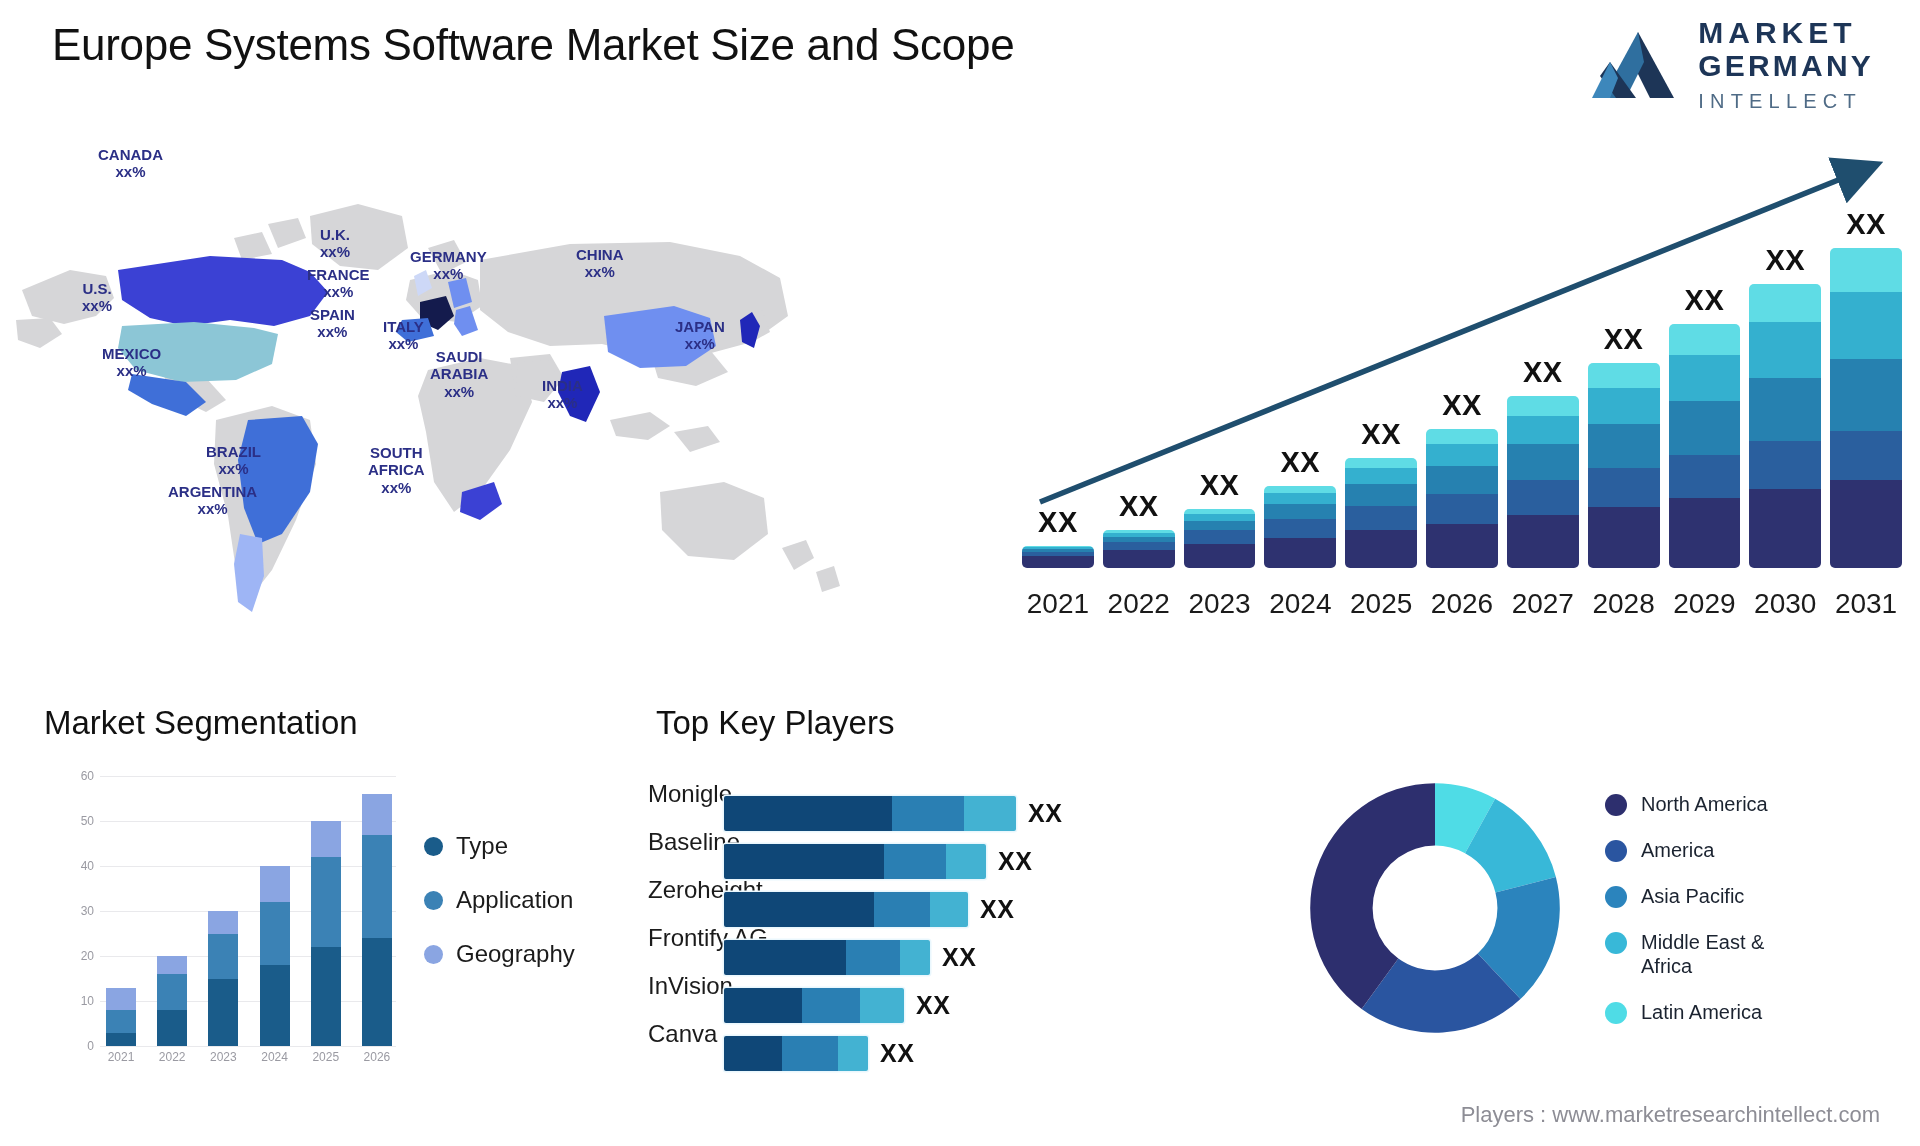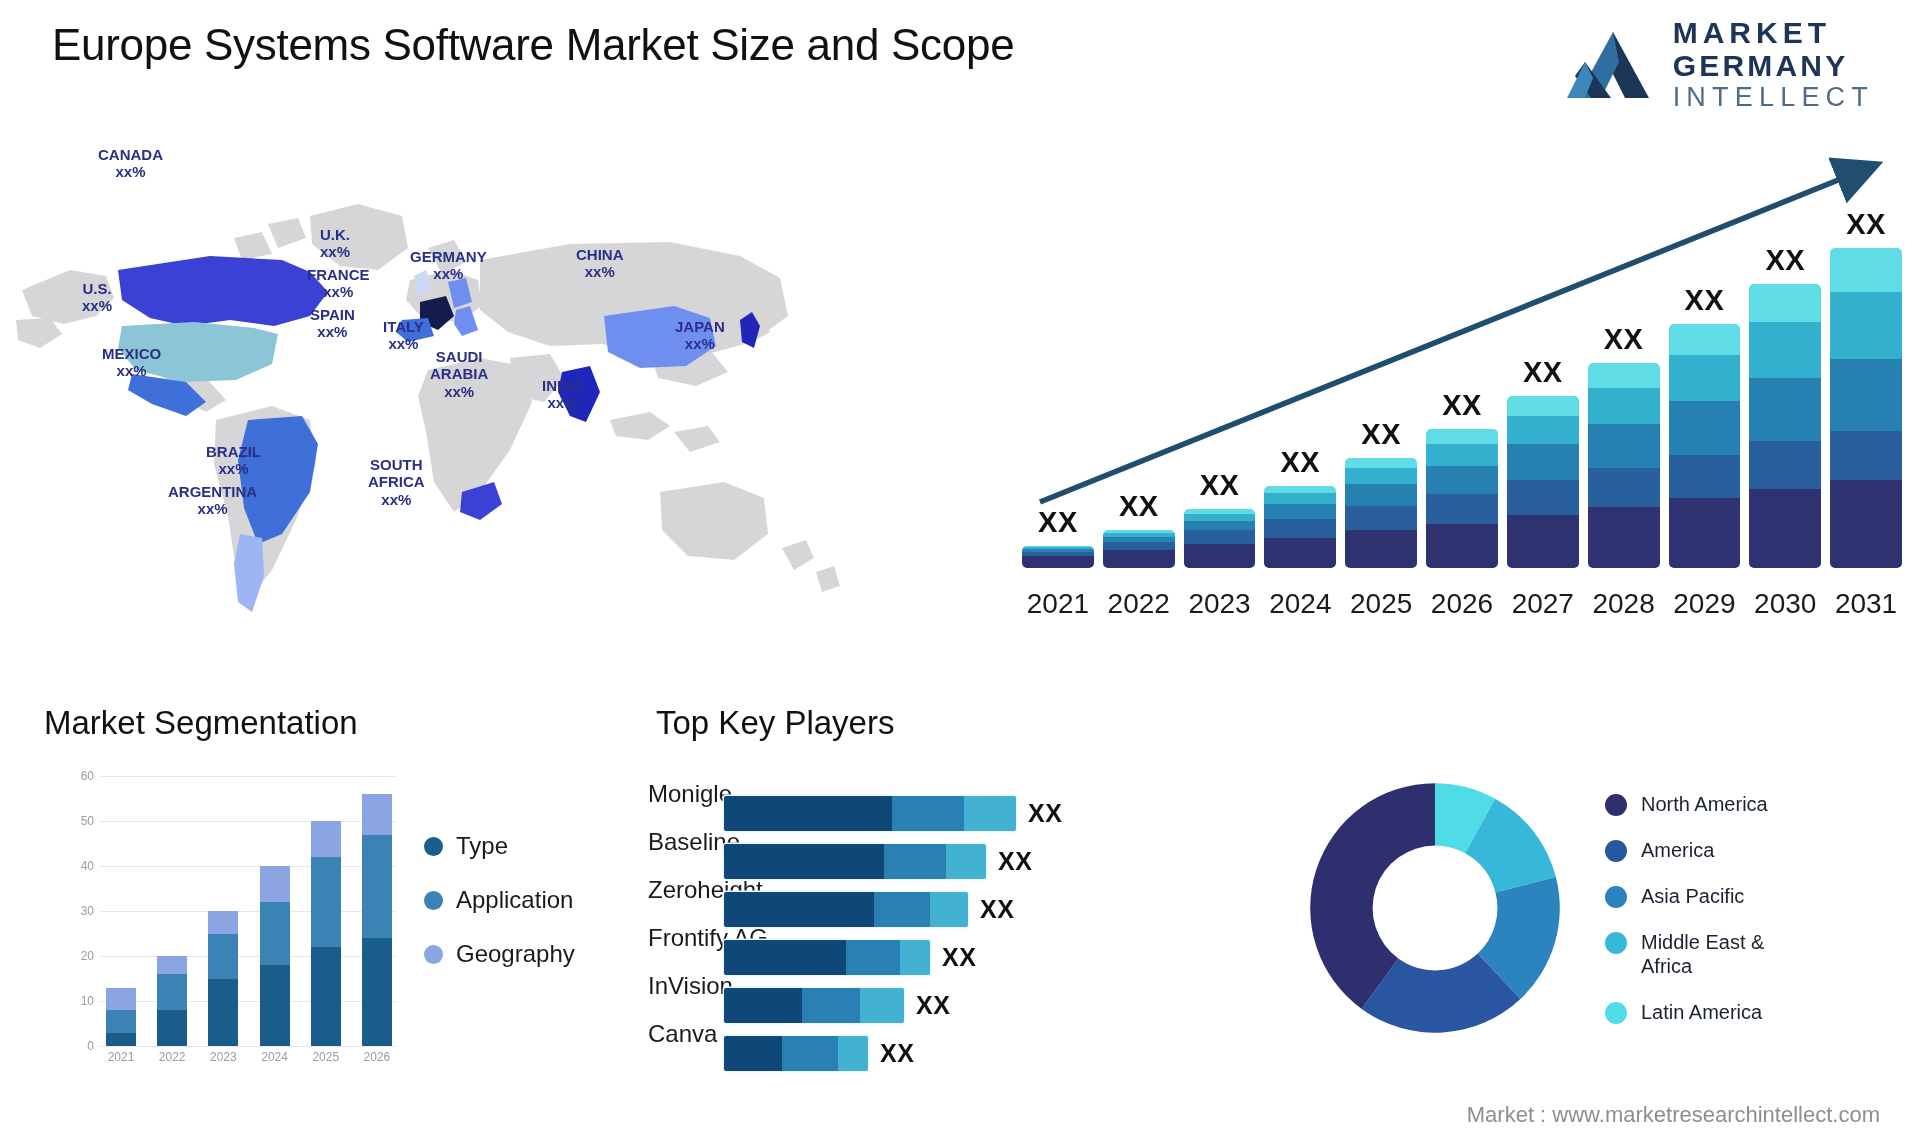--- a/index.html
+++ b/index.html
@@ -16,21 +16,21 @@
   .title {
     position: absolute; left: 52px; top: 20px;
     font-size: 44px; font-weight: 400; color: #111111;
     letter-spacing: -0.3px; white-space: nowrap;
   }
   .logo { position: absolute; right: 46px; top: 18px; display: flex; align-items: center; gap: 14px; }
   .logo-mark { width: 96px; height: 74px; }
   .logo-text { display: flex; flex-direction: column; line-height: 1.0; }
   .logo-l1 { font-size: 30px; font-weight: 700; color: #1d3557; letter-spacing: 5px; }
   .logo-l2 { font-size: 30px; font-weight: 700; color: #1d3557; letter-spacing: 3.2px; margin-top: 3px;}
-  .logo-l3 { font-size: 27px; font-weight: 400; color: #4f6b86; letter-spacing: 6.2px; margin-top: 3px;}
+  .logo-l3 { font-size: 20px; font-weight: 400; color: #4f6b86; letter-spacing: 6.2px; margin-top: 10px;}
 
   
   .map-wrap { position: absolute; left: 10px; top: 120px; width: 960px; height: 560px; }
   .map-label {
     position: absolute; color: #2b2f86; font-weight: 700;
     font-size: 15px; text-align: center; line-height: 1.15; white-space: nowrap;
   }
   .map-label .pct { display: block; font-size: 15px; font-weight: 700; }
 
   
@@ -169,21 +169,21 @@
         <div class="map-label" style="left: 88px; top: 26px;">CANADA<span class="pct">xx%</span></div>
         <div class="map-label" style="left: 72px; top: 160px;">U.S.<span class="pct">xx%</span></div>
         <div class="map-label" style="left: 92px; top: 225px;">MEXICO<span class="pct">xx%</span></div>
         <div class="map-label" style="left: 196px; top: 323px;">BRAZIL<span class="pct">xx%</span></div>
         <div class="map-label" style="left: 158px; top: 363px;">ARGENTINA<span class="pct">xx%</span></div>
         <div class="map-label" style="left: 310px; top: 106px;">U.K.<span class="pct">xx%</span></div>
         <div class="map-label" style="left: 297px; top: 146px;">FRANCE<span class="pct">xx%</span></div>
         <div class="map-label" style="left: 300px; top: 186px;">SPAIN<span class="pct">xx%</span></div>
         <div class="map-label" style="left: 400px; top: 128px;">GERMANY<span class="pct">xx%</span></div>
         <div class="map-label" style="left: 373px; top: 198px;">ITALY<span class="pct">xx%</span></div>
-        <div class="map-label" style="left: 358px; top: 336px;">SOUTH<br>AFRICA<span class="pct">xx%</span></div>
+        <div class="map-label" style="left: 358px; top: 324px;">SOUTH<br>AFRICA<span class="pct">xx%</span></div>
         <div class="map-label" style="left: 420px; top: 228px;">SAUDI<br>ARABIA<span class="pct">xx%</span></div>
         <div class="map-label" style="left: 532px; top: 257px;">INDIA<span class="pct">xx%</span></div>
         <div class="map-label" style="left: 566px; top: 126px;">CHINA<span class="pct">xx%</span></div>
         <div class="map-label" style="left: 665px; top: 198px;">JAPAN<span class="pct">xx%</span></div>
       </div>
   </div>
 
   <div class="topchart">
     <svg class="arrow-svg" viewBox="0 0 880 400">
       <defs>
@@ -483,14 +483,14 @@
           <span class="reg-dot" style="background: rgb(56, 184, 216);"></span>
           <span class="reg-lbl">Middle East &amp; Africa</span>
         </div>
         <div class="reg-item">
           <span class="reg-dot" style="background: rgb(79, 220, 230);"></span>
           <span class="reg-lbl">Latin America</span>
         </div>
       </div>
   </div>
 
-  <div class="source">Market : www.marketresearchintellect.com</div>
+  <div class="source">Players : www.marketresearchintellect.com</div>
 </div>
 
 </body></html>

